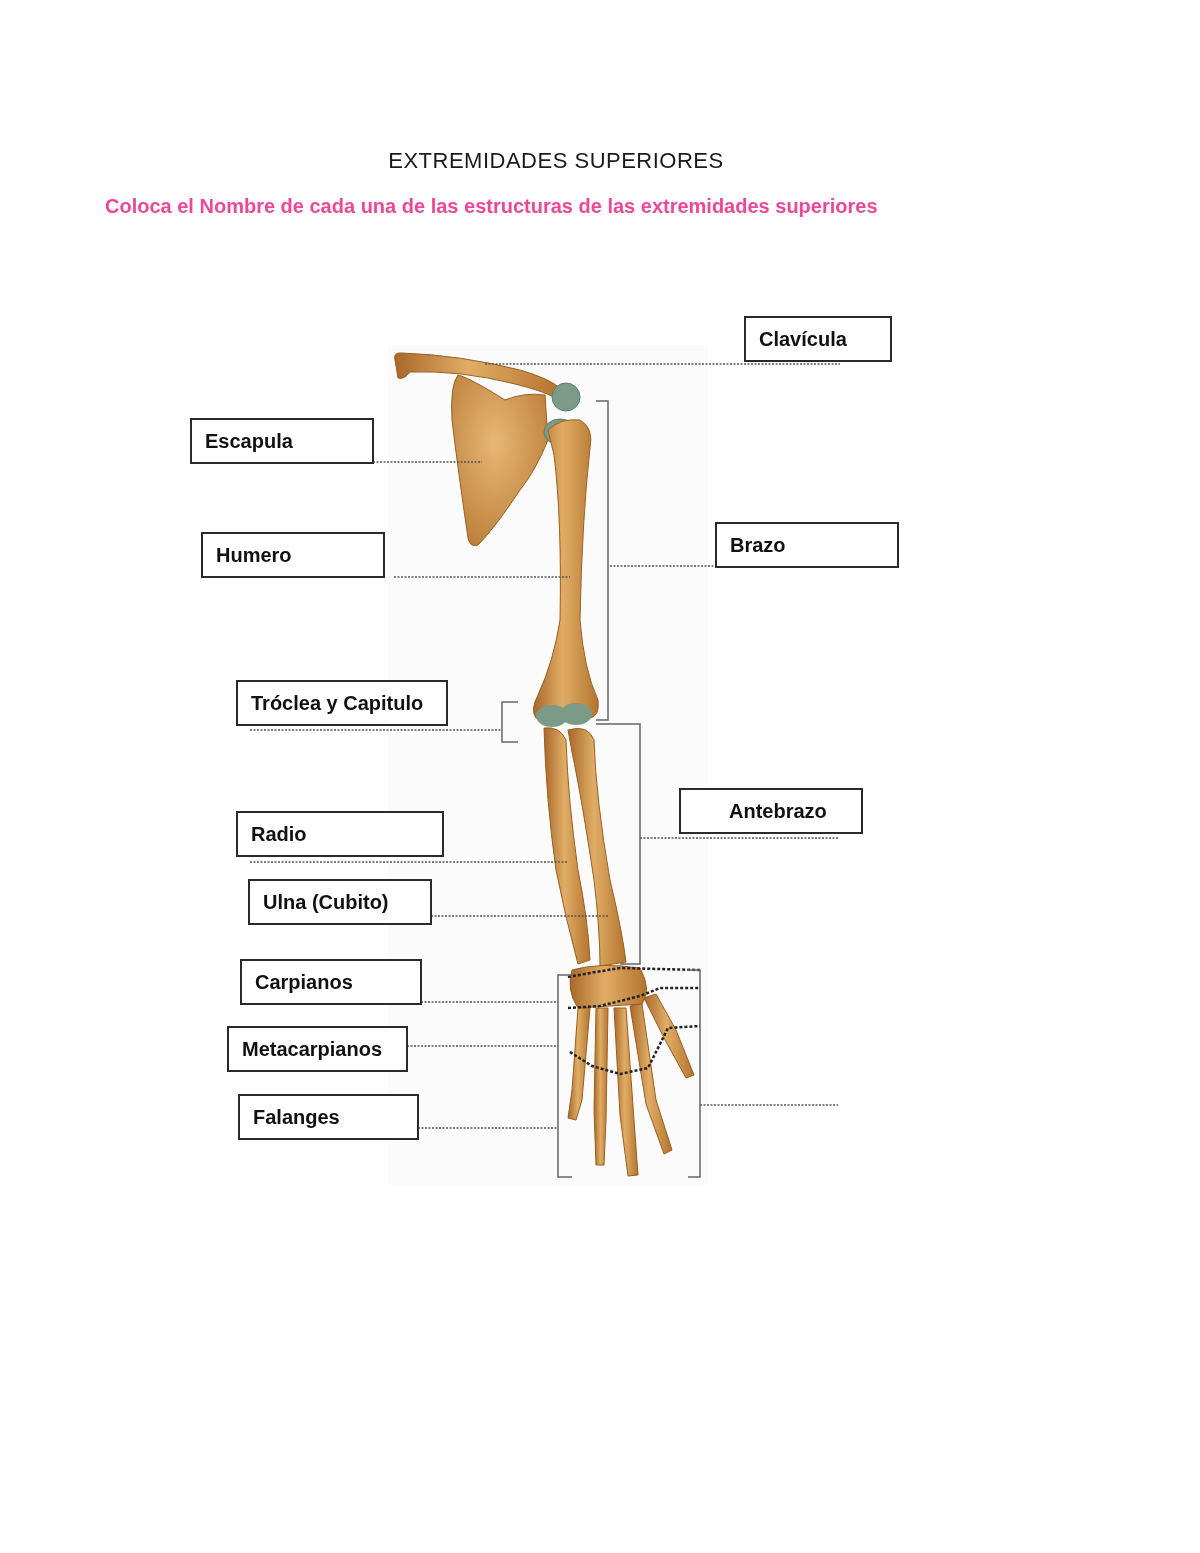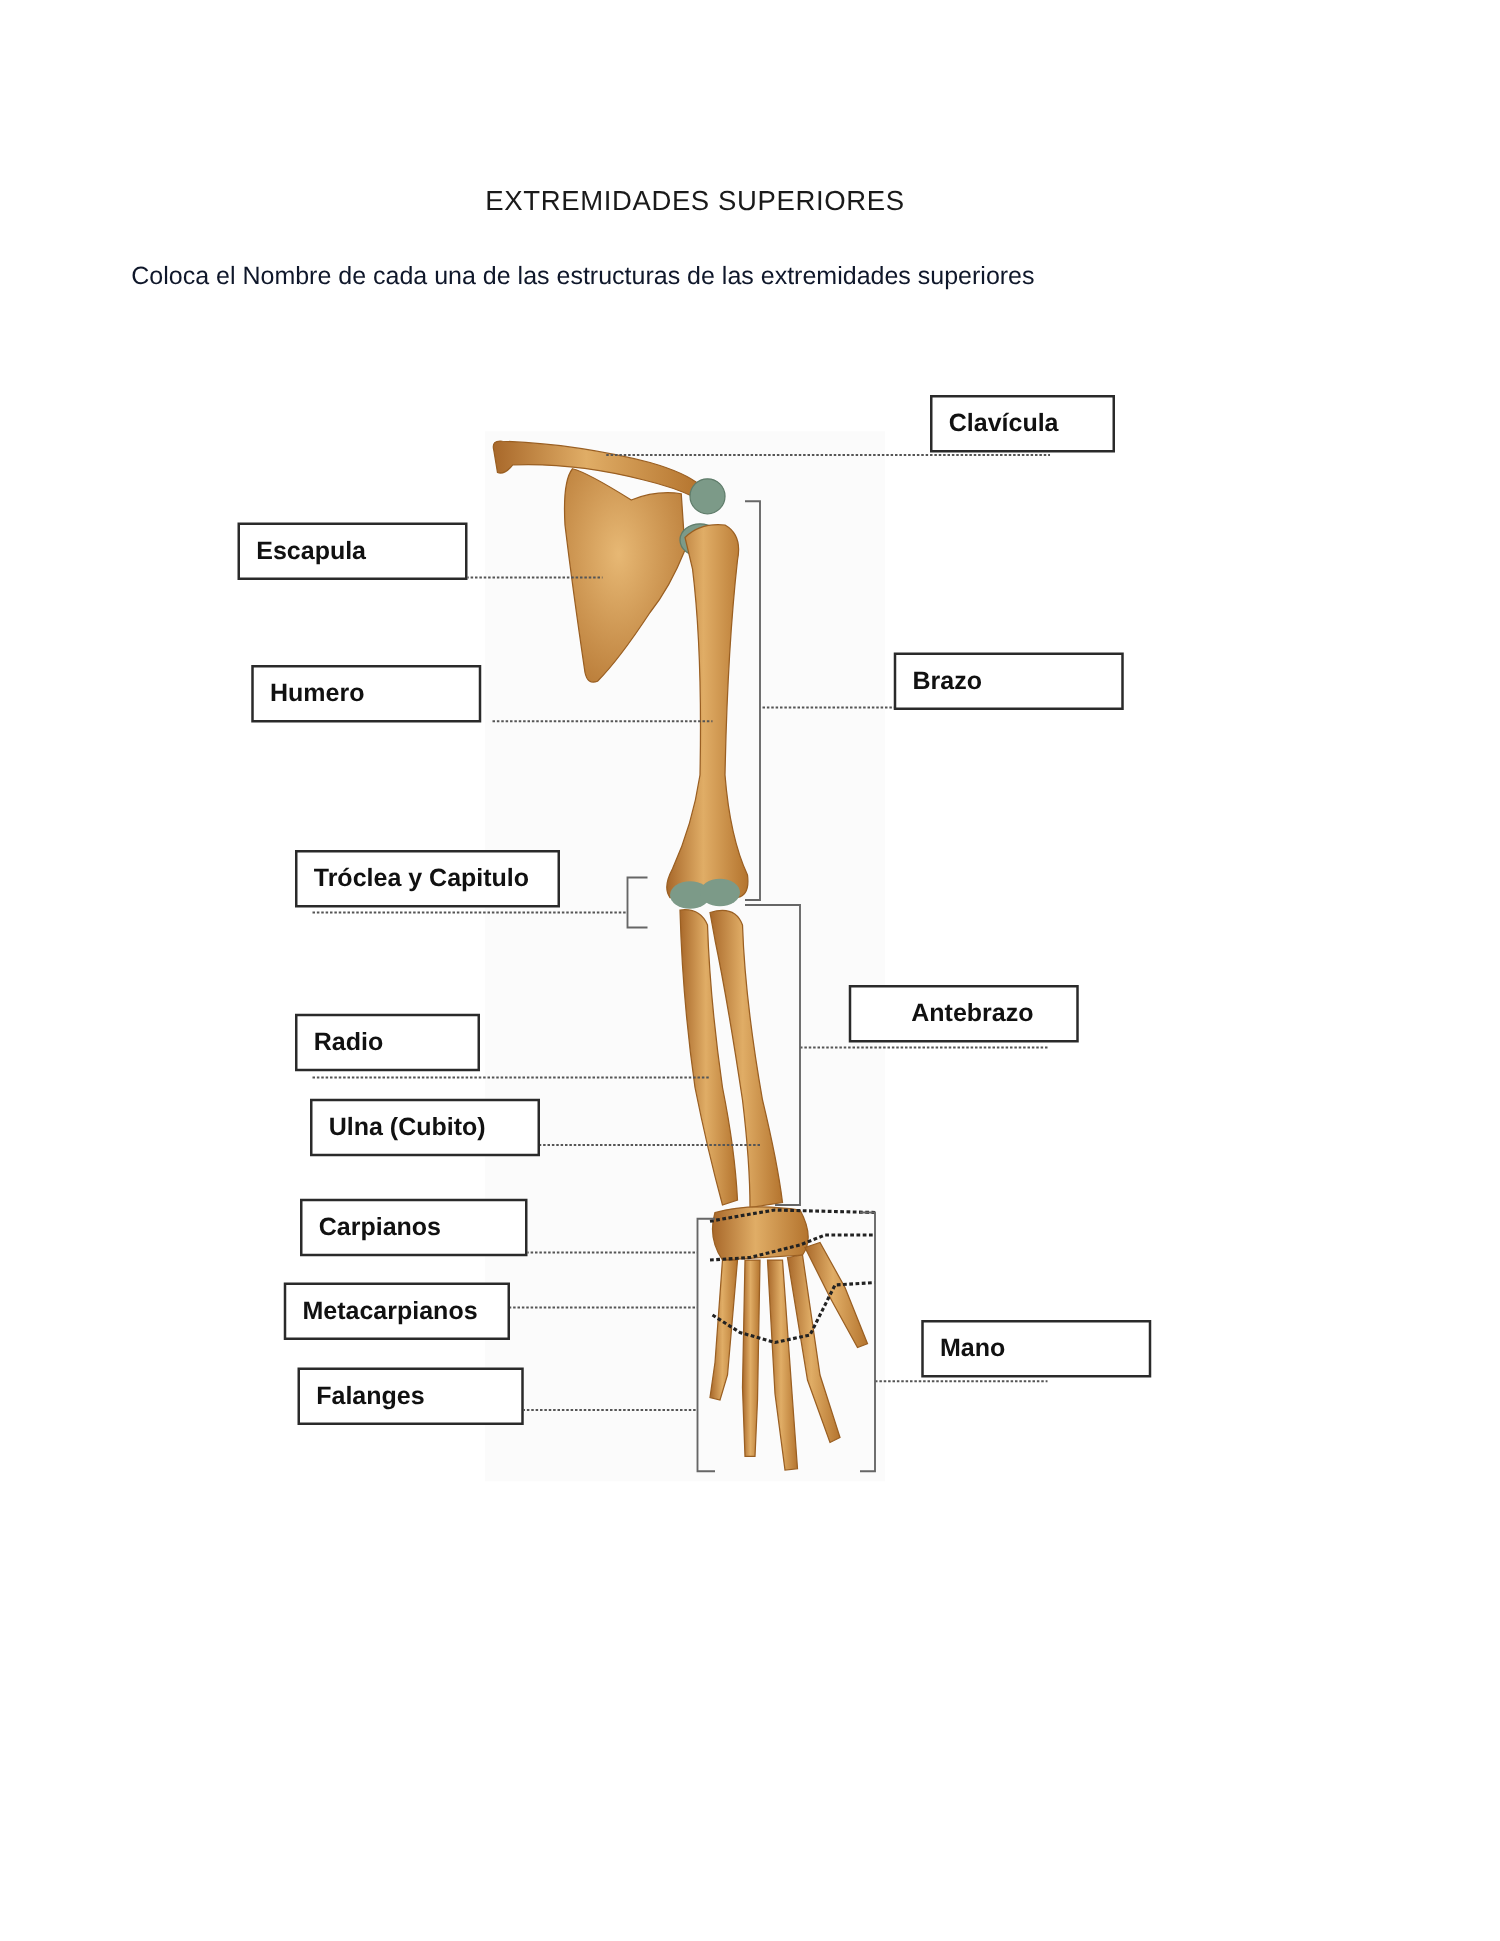--- a/index.html
+++ b/index.html
@@ -1,20 +1,20 @@
 <!DOCTYPE html>
 <html><head>
 <meta charset="utf-8">
 <style>
   html, body { margin:0; padding:0; background:#ffffff; }
   body { width:1200px; height:1553px; position:relative; overflow:hidden;
          font-family:"Liberation Sans", "DejaVu Sans", sans-serif; color:#111; }
   .title { position:absolute; left:0; width:1112px; top:148px; text-align:center;
            font-size:22px; letter-spacing:0.5px; color:#1a1a1a; }
-  .subtitle { position:absolute; left:105px; top:210px; font-size:20px; font-weight:normal; color:#0f172a; }
+  .subtitle { position:absolute; left:105px; top:195px; font-size:20px; font-weight:bold; color:#ec4899; }
   .diagram { position:absolute; left:0; top:0; width:1200px; height:1553px; }
   .label-box { position:absolute; border:2px solid #2a2a2a; background:#fff; box-sizing:border-box;
                height:46px; display:flex; align-items:center; padding-left:13px;
                font-size:20px; font-weight:bold; color:#111; }
   svg { position:absolute; left:0; top:0; }
 </style>
 </head>
 <body>
 
 <div class="title">EXTREMIDADES SUPERIORES</div>
@@ -87,23 +87,22 @@
       <polyline points="596,724 640,724 640,964 620,964"></polyline>
       <polyline points="518,702 502,702 502,742 518,742"></polyline>
       <polyline points="572,975 558,975 558,1177 572,1177"></polyline>
       <polyline points="688,970 700,970 700,1177 688,1177"></polyline>
     </g>
   </svg>
 
   <div class="label-box" style="left:190px; top:418px; width:184px;">Escapula</div>
   <div class="label-box" style="left:201px; top:532px; width:184px;">Humero</div>
   <div class="label-box" style="left:236px; top:680px; width:212px;">Tróclea y Capitulo</div>
-  <div class="label-box" style="left:236px; top:811px; width:148px;">Radio</div>
+  <div class="label-box" style="left:236px; top:811px; width:208px;">Radio</div>
   <div class="label-box" style="left:248px; top:879px; width:184px;">Ulna (Cubito)</div>
   <div class="label-box" style="left:240px; top:959px; width:182px;">Carpianos</div>
   <div class="label-box" style="left:227px; top:1026px; width:181px;">Metacarpianos</div>
   <div class="label-box" style="left:238px; top:1094px; width:181px;">Falanges</div>
 
   <div class="label-box" style="left:744px; top:316px; width:148px;">Clavícula</div>
   <div class="label-box" style="left:715px; top:522px; width:184px;">Brazo</div>
   <div class="label-box" style="left:679px; top:788px; width:184px;padding-left:48px;">Antebrazo</div>
-  <div class="label-box" style="left:737px; top:1056px; width:184px;">Mano</div>
 </div>
 
 </body></html>

